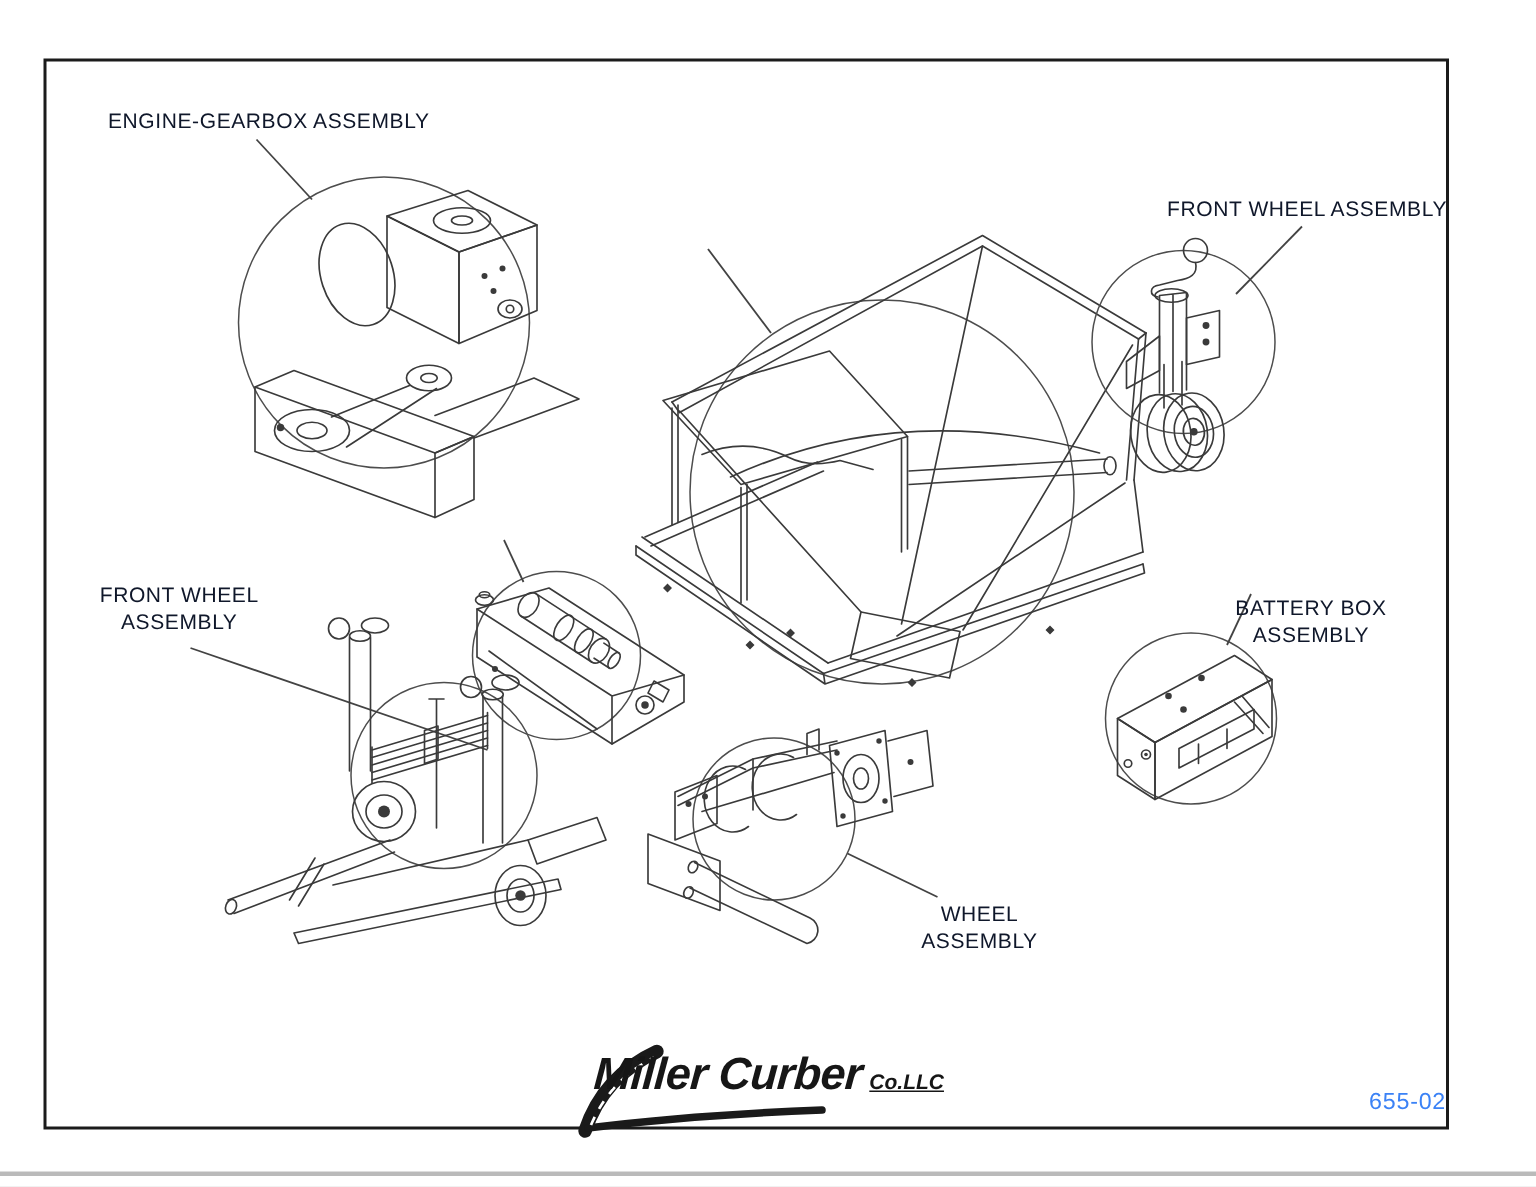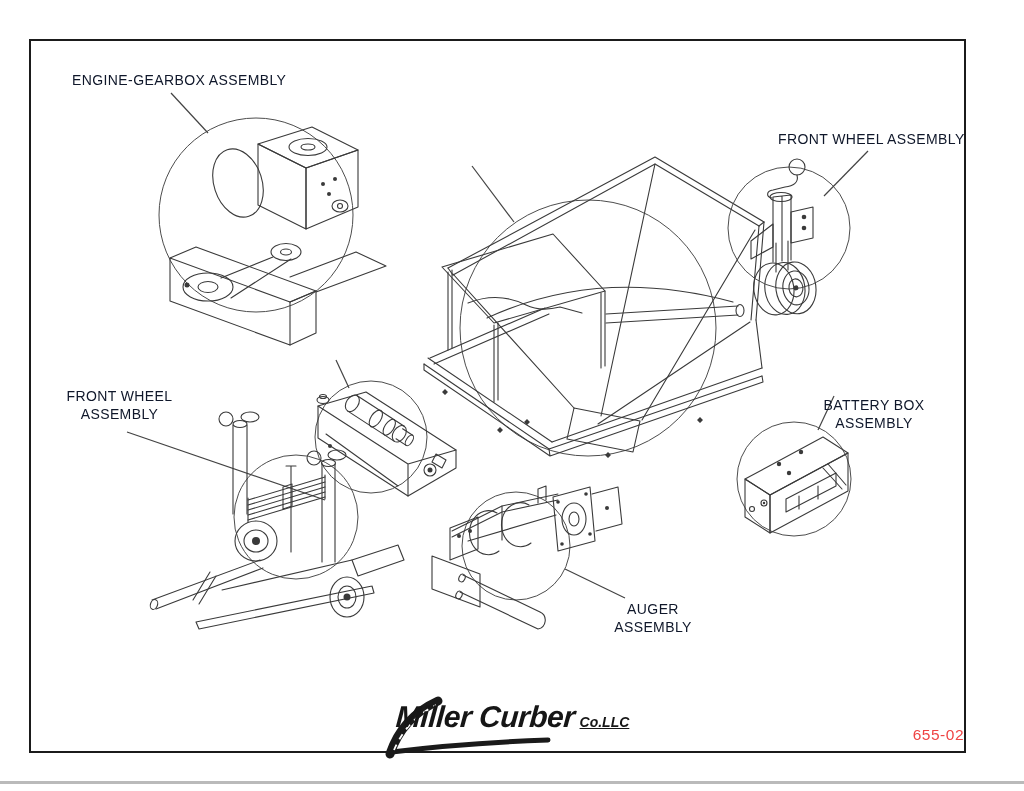--- a/index.html
+++ b/index.html
@@ -28,21 +28,21 @@
   }
   .logo .brand {
     font-size:30px; font-weight:bold; font-style:italic; letter-spacing:-0.5px;
     transform:skewX(-4deg);
   }
   .logo .suffix {
     font-size:14px; font-weight:bold; font-style:italic; margin-left:5px;text-decoration:underline;
   }
   .drawing-number {
     position:absolute; left:898px; top:726px; width:66px; text-align:right;
-    color:#ef4444; font-size:15.5px; letter-spacing:0.5px;
+    color:#3b82f6; font-size:15.5px; letter-spacing:0.5px;
   }
   .scan-line {
     position:absolute; left:0; top:781px; width:1024px; height:3px;
     background:#a9a9a9; opacity:0.8;
   }
 </style>
 </head>
 <body>
 
 <div id="stage">
@@ -259,21 +259,21 @@
     <div>FRONT WHEEL</div>
     <div>ASSEMBLY</div>
   </div>
 
   <div class="callout center" style="left:809px; top:361px; width:130px;margin-top:36px;">
     <div>BATTERY BOX</div>
     <div>ASSEMBLY</div>
   </div>
 
   <div class="callout center" style="left:593px; top:601px; width:120px;">
-    <div>AUGER</div>
+    <div>WHEEL</div>
     <div>ASSEMBLY</div>
   </div>
 
   <div class="logo">
     <span class="brand">Miller Curber</span>
     <span class="suffix">Co.LLC</span>
   </div>
 
   <div class="drawing-number">655-02</div>
 

